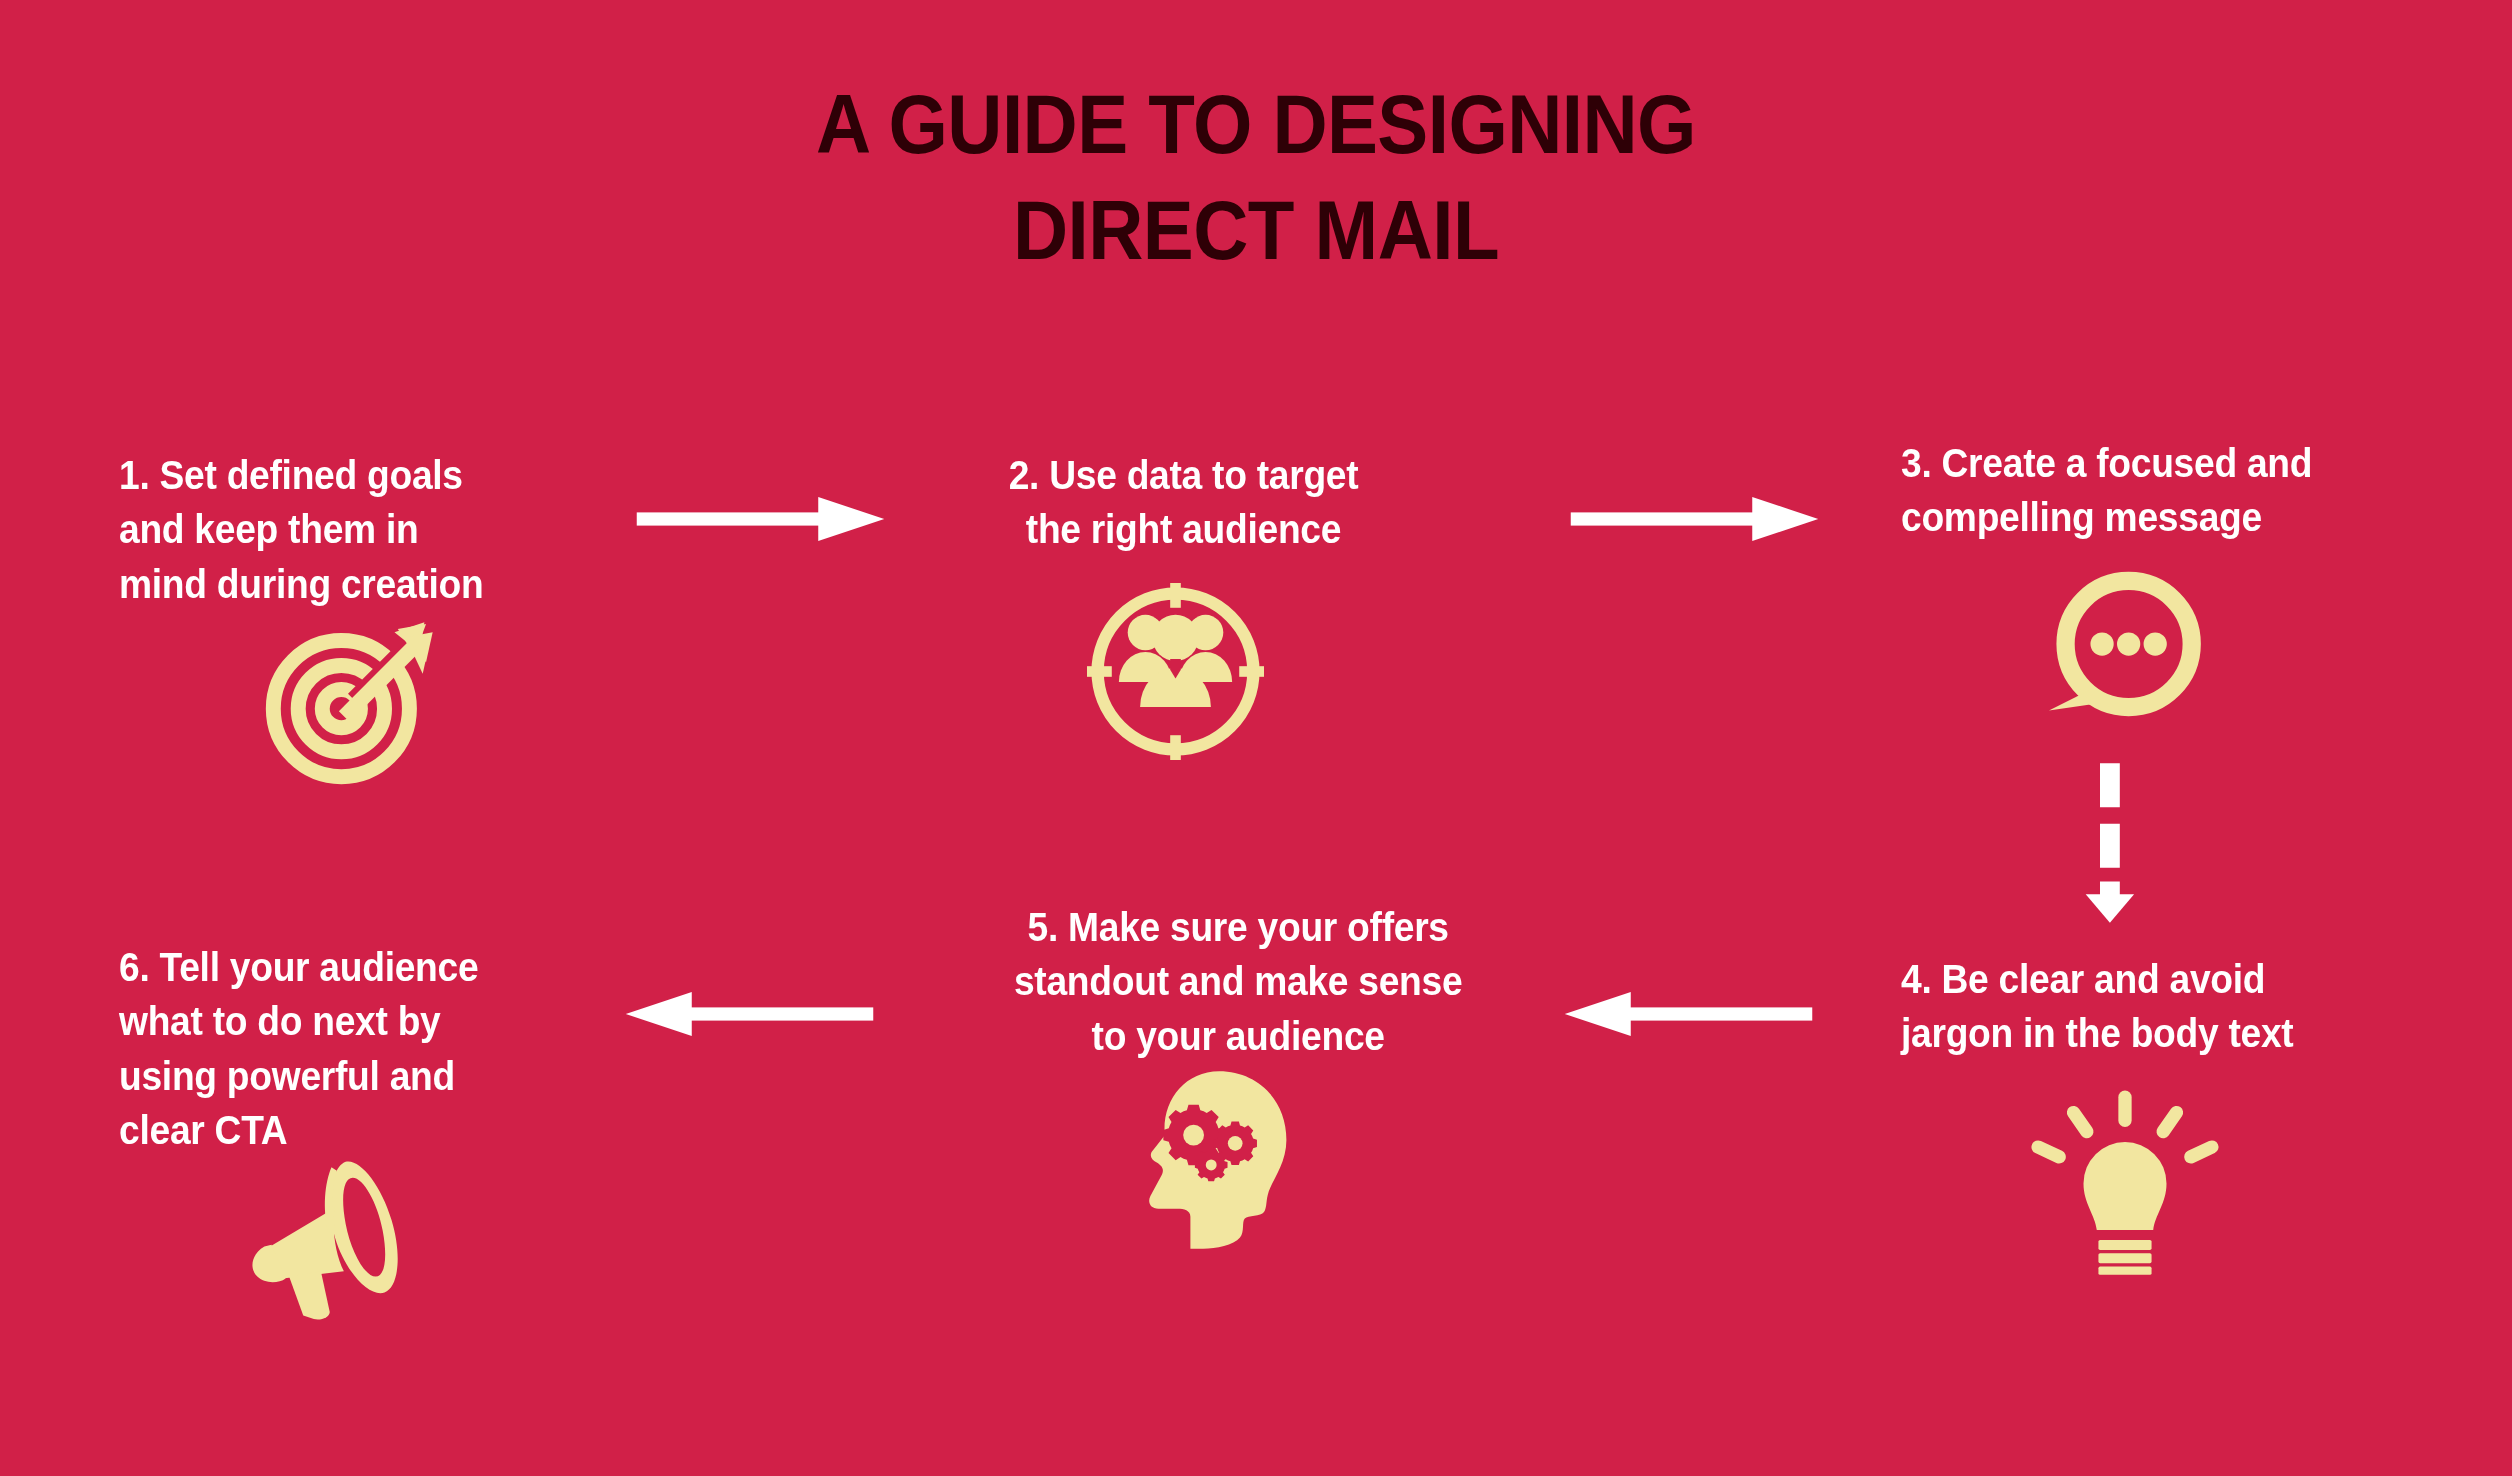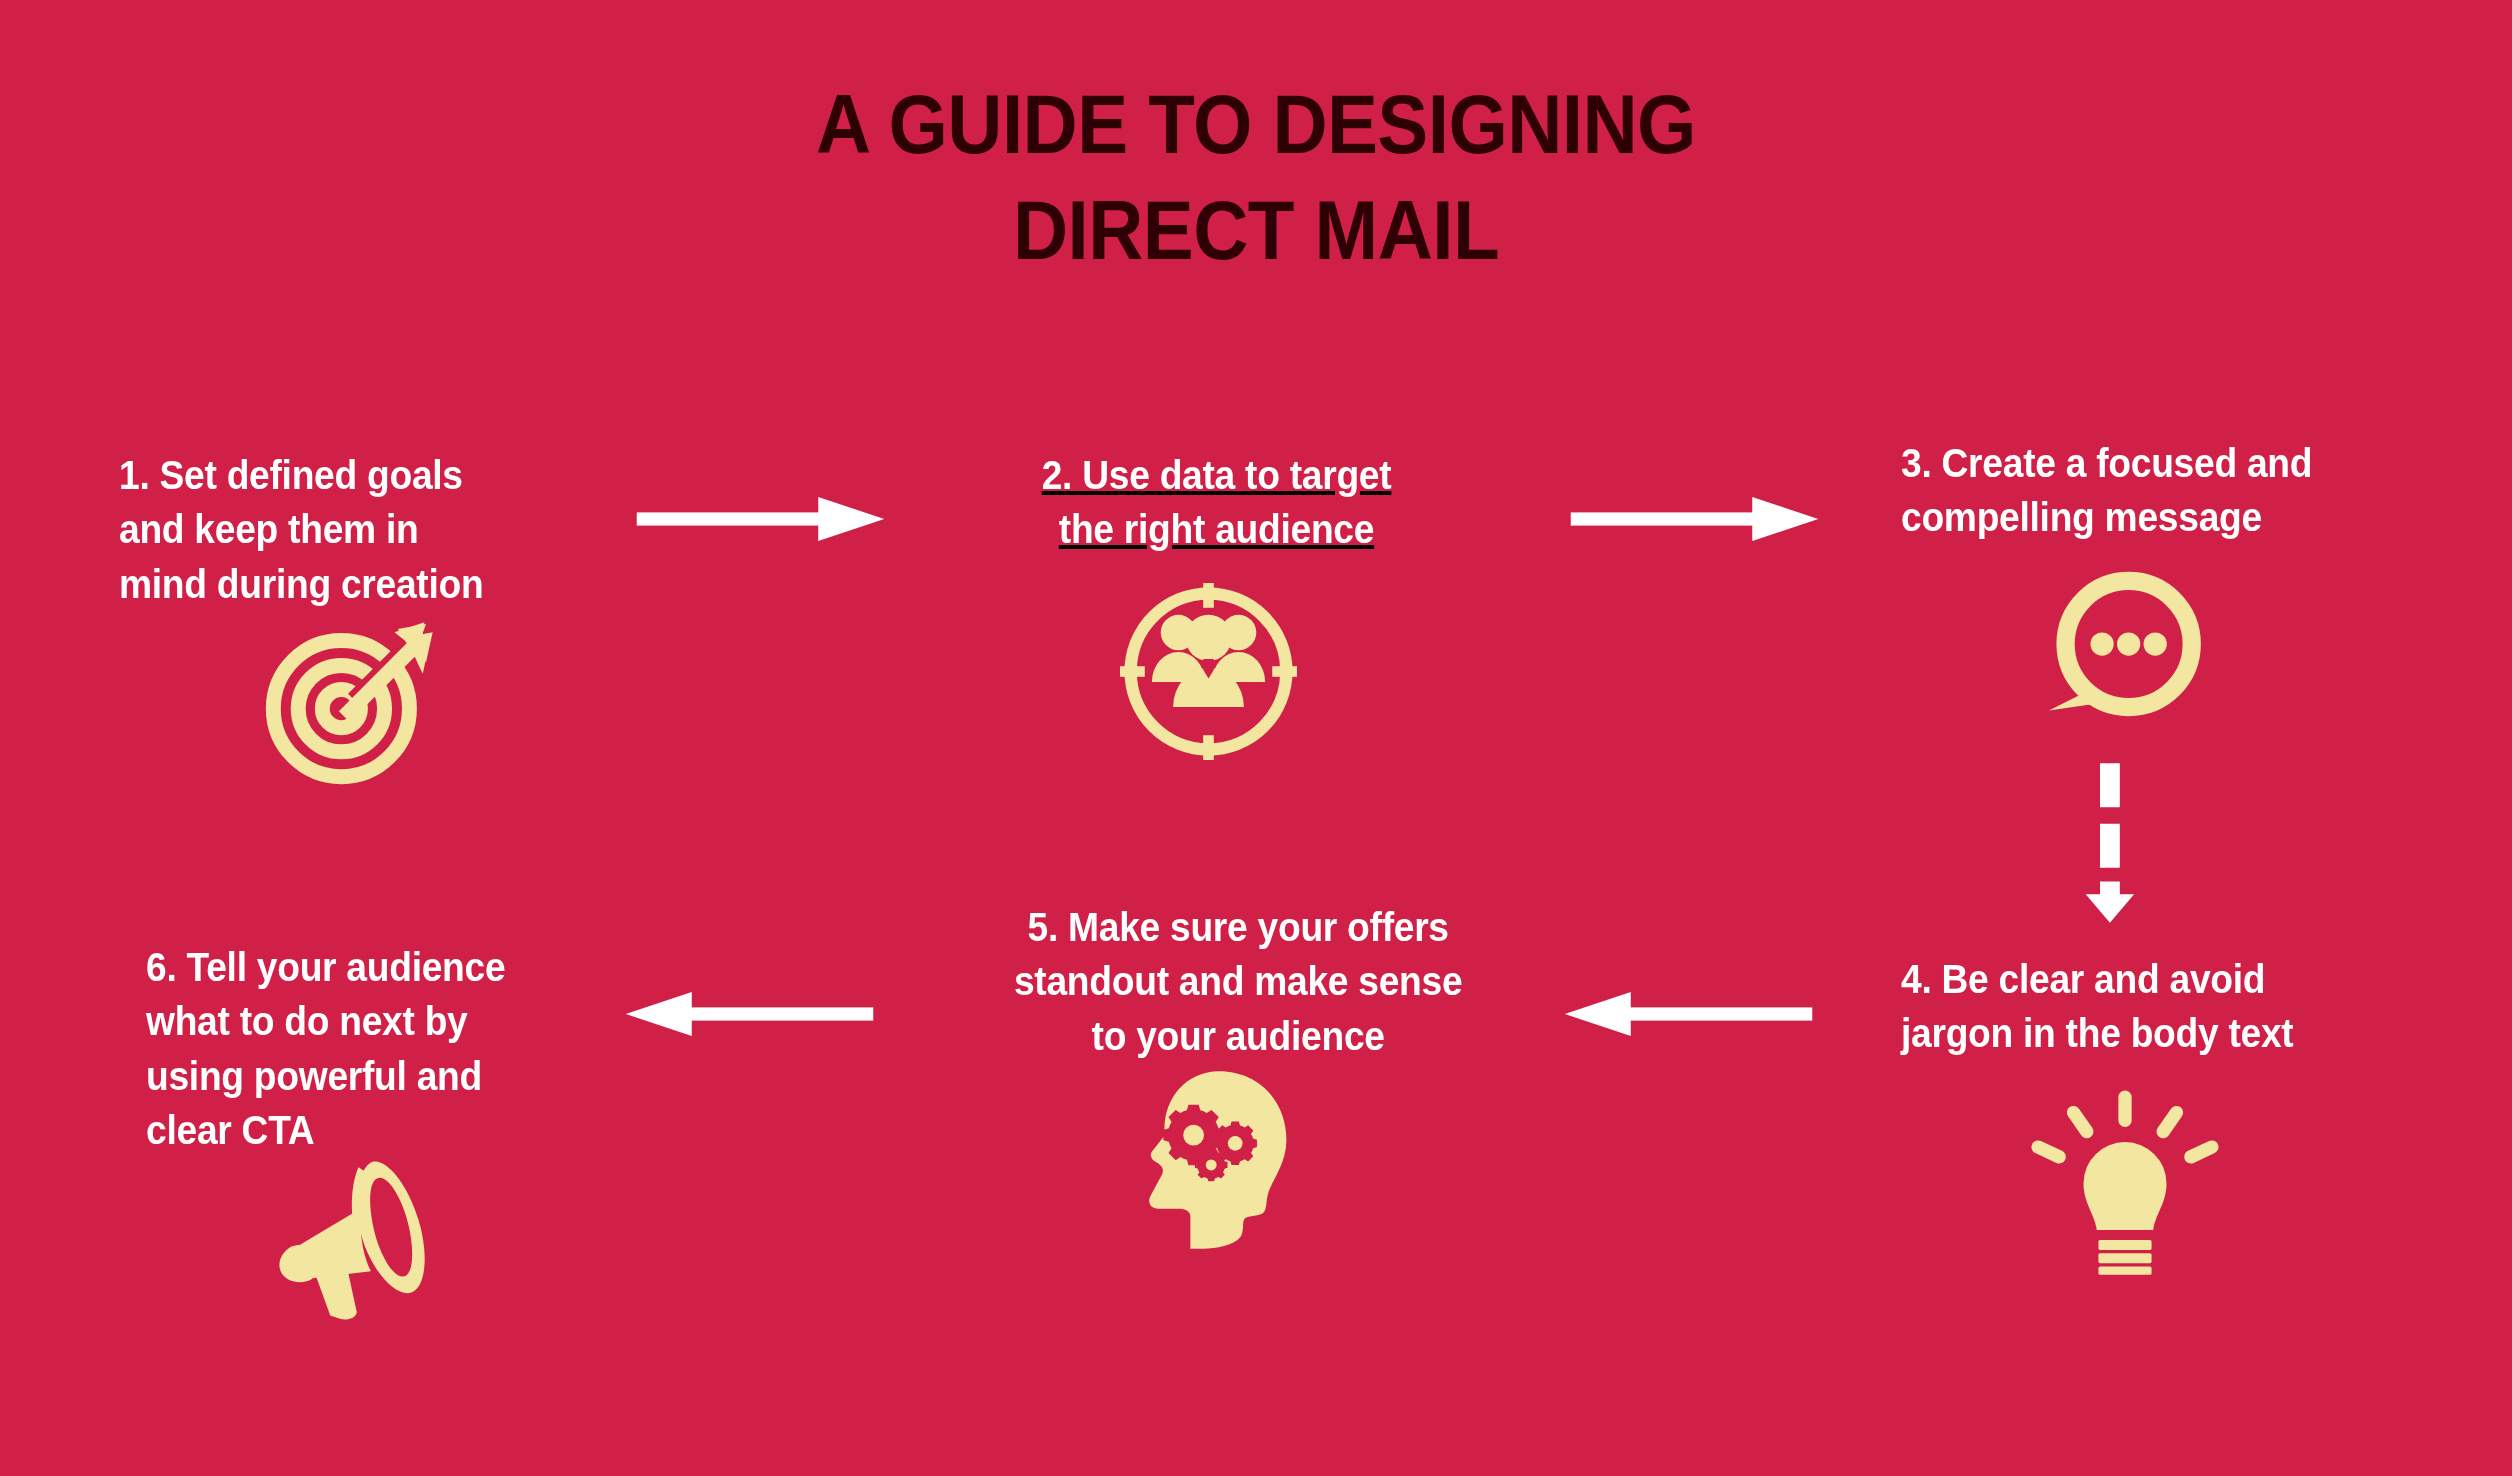--- a/index.html
+++ b/index.html
@@ -87,21 +87,21 @@
     </div>
   </div>
 
   <div class="arrow" style="left:636px; top:486px;">
     <svg class="arrow-h" width="249" height="66" viewBox="0 0 450 120">
       <rect x="0" y="48" width="360" height="24" fill="#FFFFFF"></rect>
       <polygon points="330,20 450,60 330,100" fill="#FFFFFF"></polygon>
     </svg>
   </div>
 
-  <div class="step" style="left:968px; top:448px; width:497px;text-decoration:underline;">
+  <div class="step" style="left:935px; top:448px; width:497px;">
     <div class="step-text center">2. Use data to target
 the right audience</div>
     <div class="icon-wrap" style="left:152px; top:135px; width:177px; height:177px;">
 
       <svg width="177" height="177" viewBox="0 0 100 100">
         <circle cx="50" cy="50" r="44" fill="none" stroke="#F2E6A0" stroke-width="7"></circle>
         <rect x="47" y="0" width="6" height="14" fill="#F2E6A0"></rect>
         <rect x="47" y="86" width="6" height="14" fill="#F2E6A0"></rect>
         <rect x="0" y="47" width="14" height="6" fill="#F2E6A0"></rect>
         <rect x="86" y="47" width="14" height="6" fill="#F2E6A0"></rect>
@@ -282,21 +282,21 @@
     </div>
   </div>
 
   <div class="arrow" style="left:625px; top:981px;">
     <svg class="arrow-h" width="249" height="66" viewBox="0 0 450 120">
       <rect x="90" y="48" width="360" height="24" fill="#FFFFFF"></rect>
       <polygon points="120,20 0,60 120,100" fill="#FFFFFF"></polygon>
     </svg>
   </div>
 
-  <div class="step" style="left:119px; top:940px; width:481px;margin-left:27px;">
+  <div class="step" style="left:119px; top:940px; width:481px;">
     <div class="step-text">6. Tell your audience
 what to do next by
 using powerful and
 clear CTA</div>
     <div class="icon-wrap" style="left:124px; top:213px; width:177px; height:166px;">
 
       <svg width="177" height="166" viewBox="0 0 100 94">
         <g fill="#F2E6A0">
 
           <path d="M 58 5

